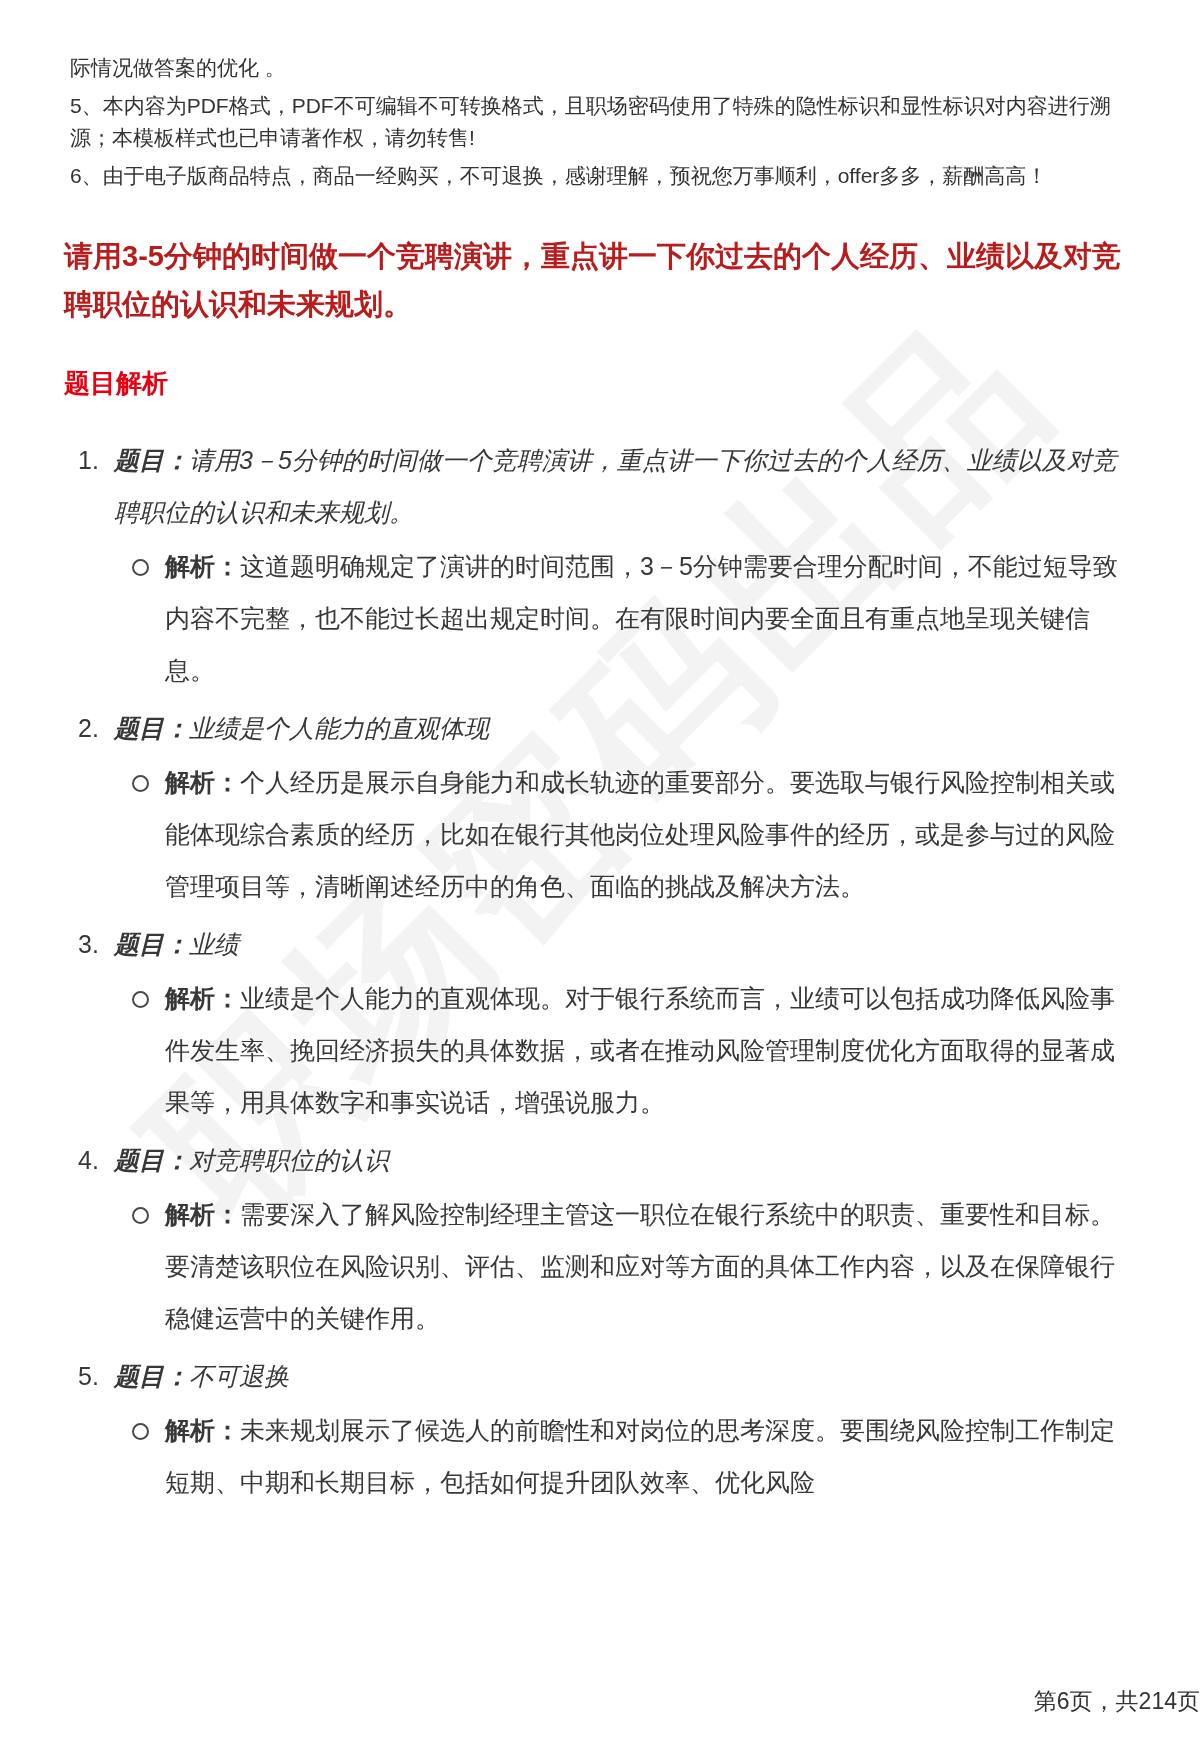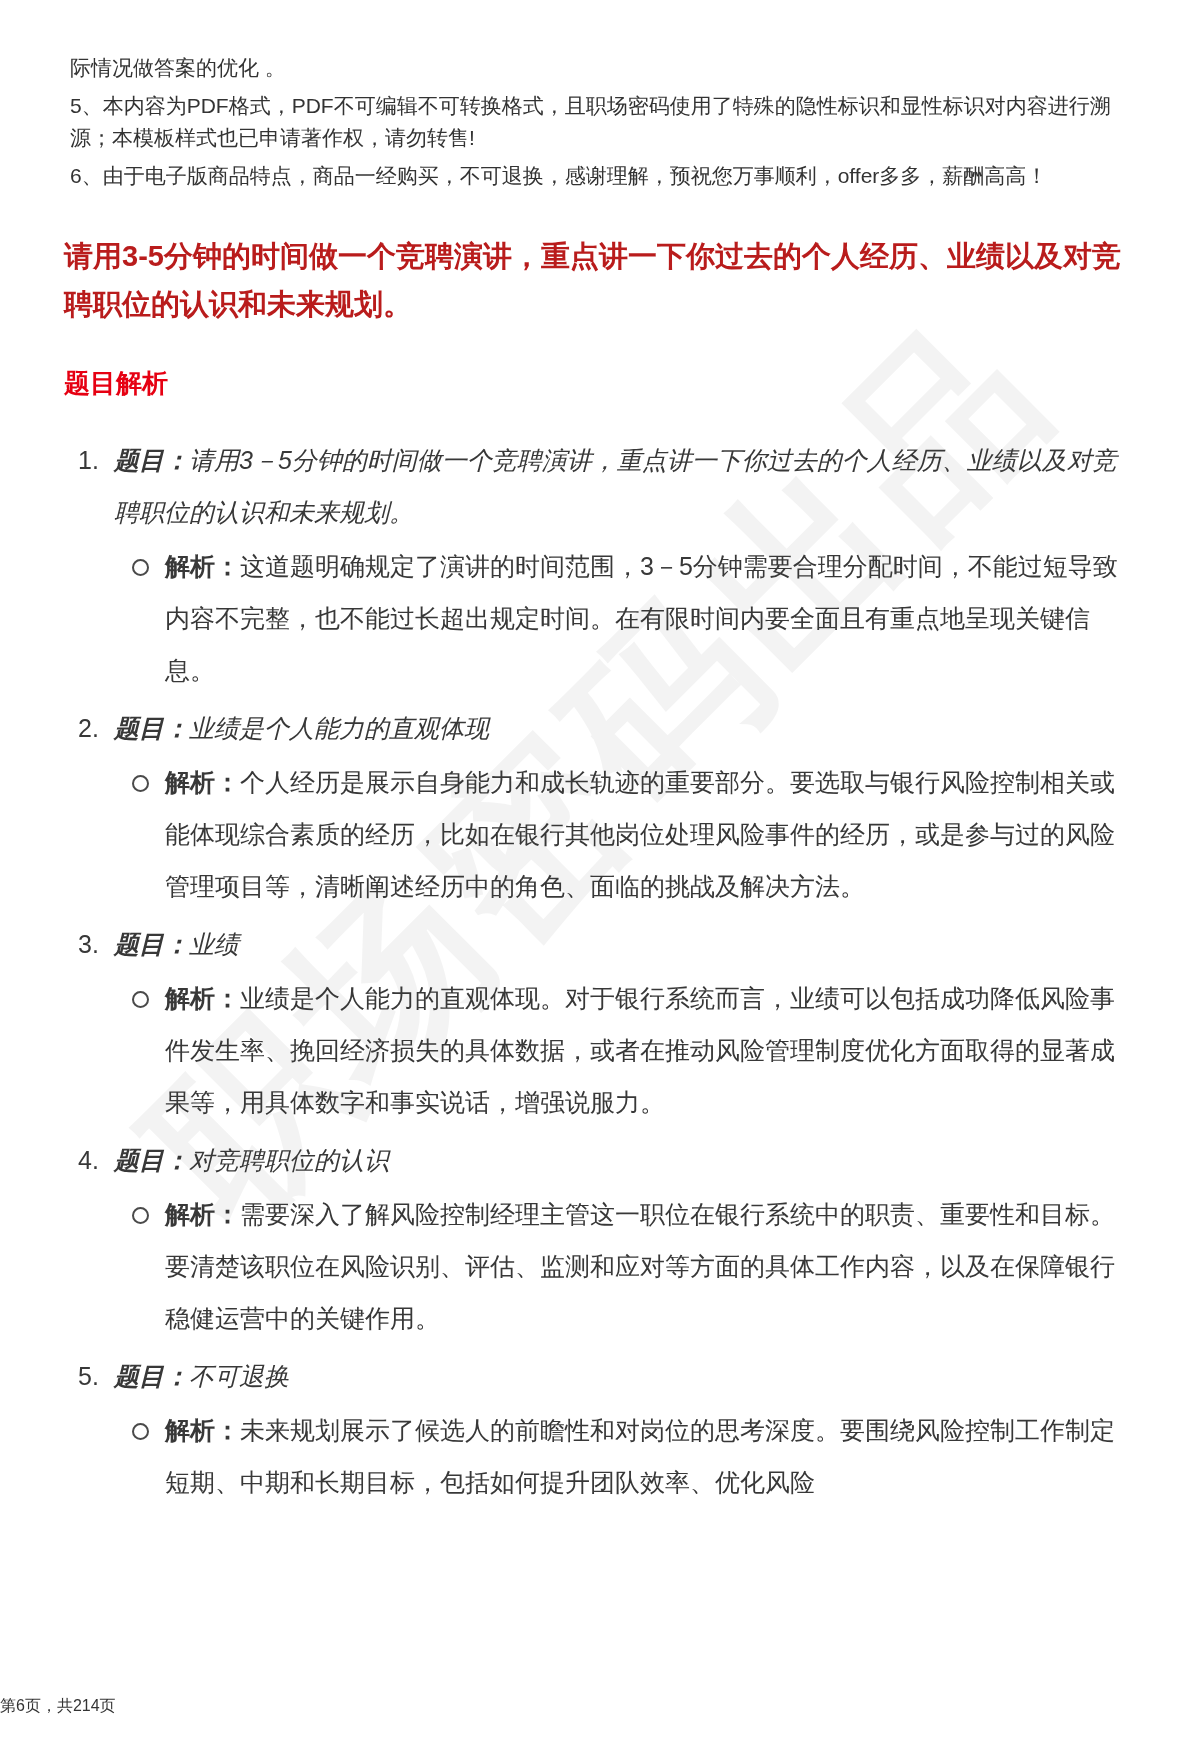--- a/index.html
+++ b/index.html
@@ -92,25 +92,25 @@
     margin-top: 19px;
     background: transparent;
   }
   .stext {
     flex: 1;
     margin-left: 16px;
     line-height: 52px;
   }
   .footer {
     position: absolute;
-    left: 0;
+    left: 11px;
     right: 0;
     bottom: 38px;
-    text-align: left;
-    font-size: 16px;
+    text-align: right;
+    font-size: 23px;
     color: #333333;
     z-index: 1;
   }
 </style>
 </head>
 <body>
 
 <div class="page">
 
   <div class="watermark">职场密码出品</div>

